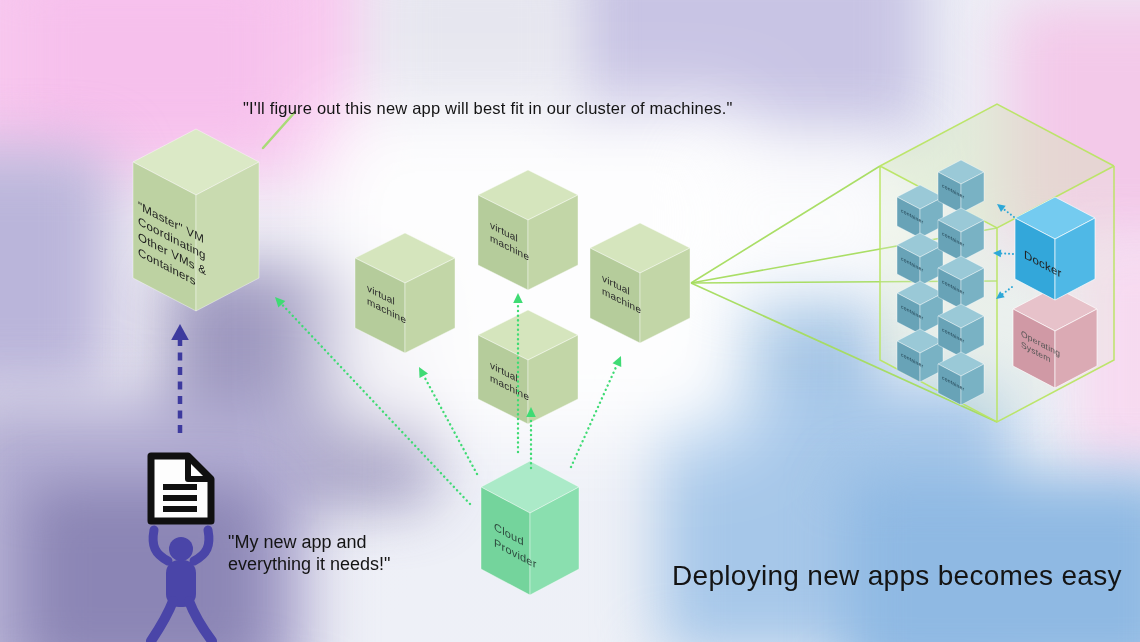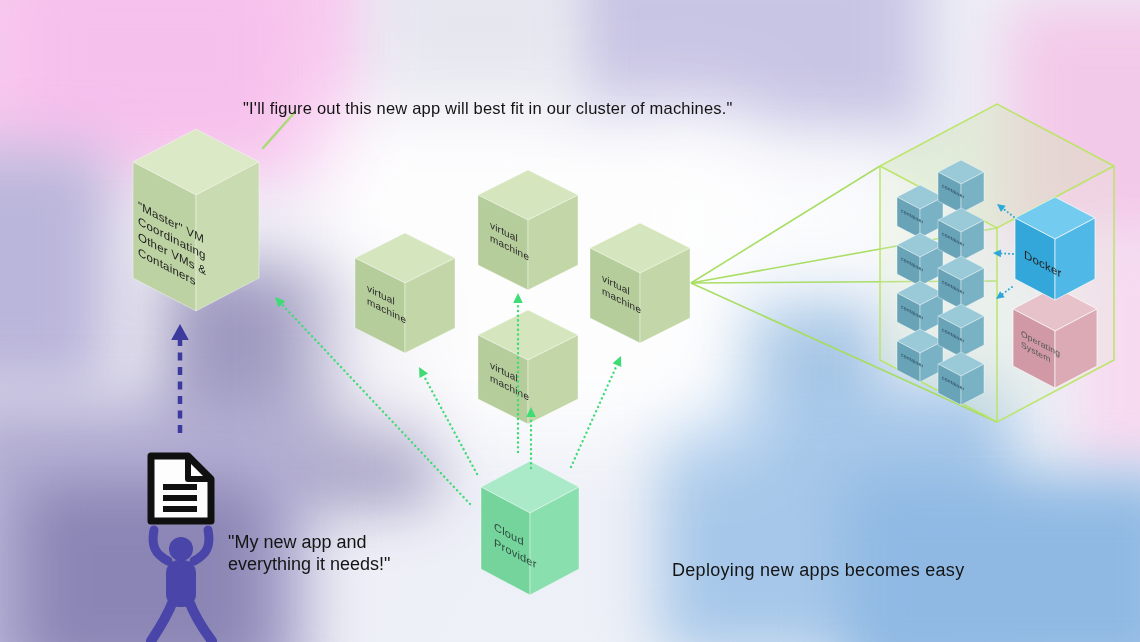--- a/index.html
+++ b/index.html
@@ -20,21 +20,21 @@
   .b10{left:715px;top:285px;width:160px;height:170px;background:#9cc0e3;filter:blur(28px);opacity:.9;}
   .b11{left:660px;top:385px;width:350px;height:270px;background:#a6c7e9;filter:blur(30px);}
   .b12{left:845px;top:475px;width:340px;height:210px;background:#8fb9e3;filter:blur(28px);}
   .b13{left:320px;top:110px;width:430px;height:330px;background:#ffffff;filter:blur(40px);opacity:.92;}
   .b14{left:690px;top:140px;width:220px;height:160px;background:#ffffff;filter:blur(36px);opacity:.75;}
   #diagram{position:absolute;left:0;top:0;}
   #diagram text{font-family:"Liberation Sans",sans-serif;letter-spacing:.2px;}
   .txt{position:absolute;color:#141414;}
   .quote{left:243px;top:99px;font-size:16.5px;font-weight:500;letter-spacing:.2px;}
   .newapp{left:228px;top:531px;font-size:18px;line-height:22px;}
-  .tagline{left:672px;top:560px;font-size:18px;font-weight:500;letter-spacing:.3px;}
+  .tagline{left:672px;top:560px;font-size:28px;font-weight:500;letter-spacing:.3px;}
 </style>
 </head>
 <body>
 
 <div id="stage">
   <div class="blob b1"></div>
   <div class="blob b2"></div>
   <div class="blob b3"></div>
   <div class="blob b15"></div>
   <div class="blob b4"></div>

